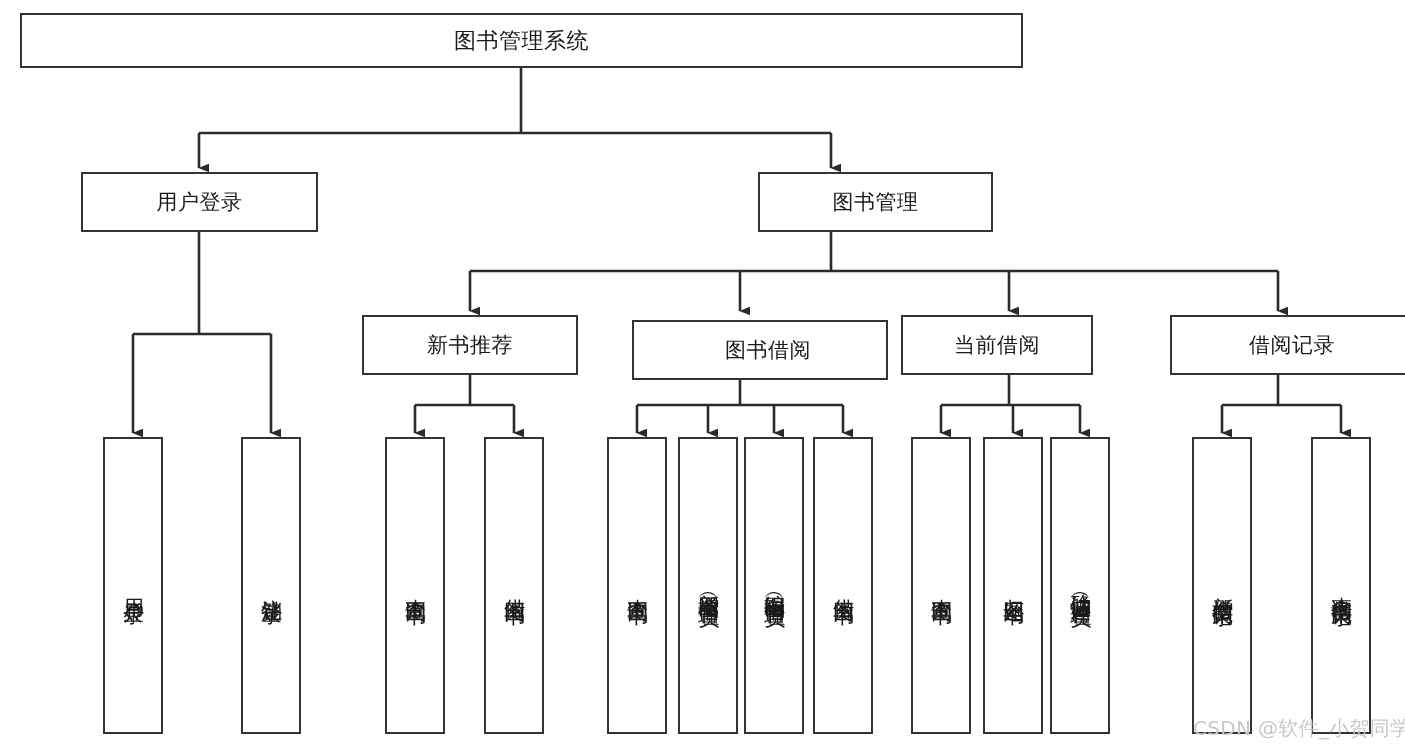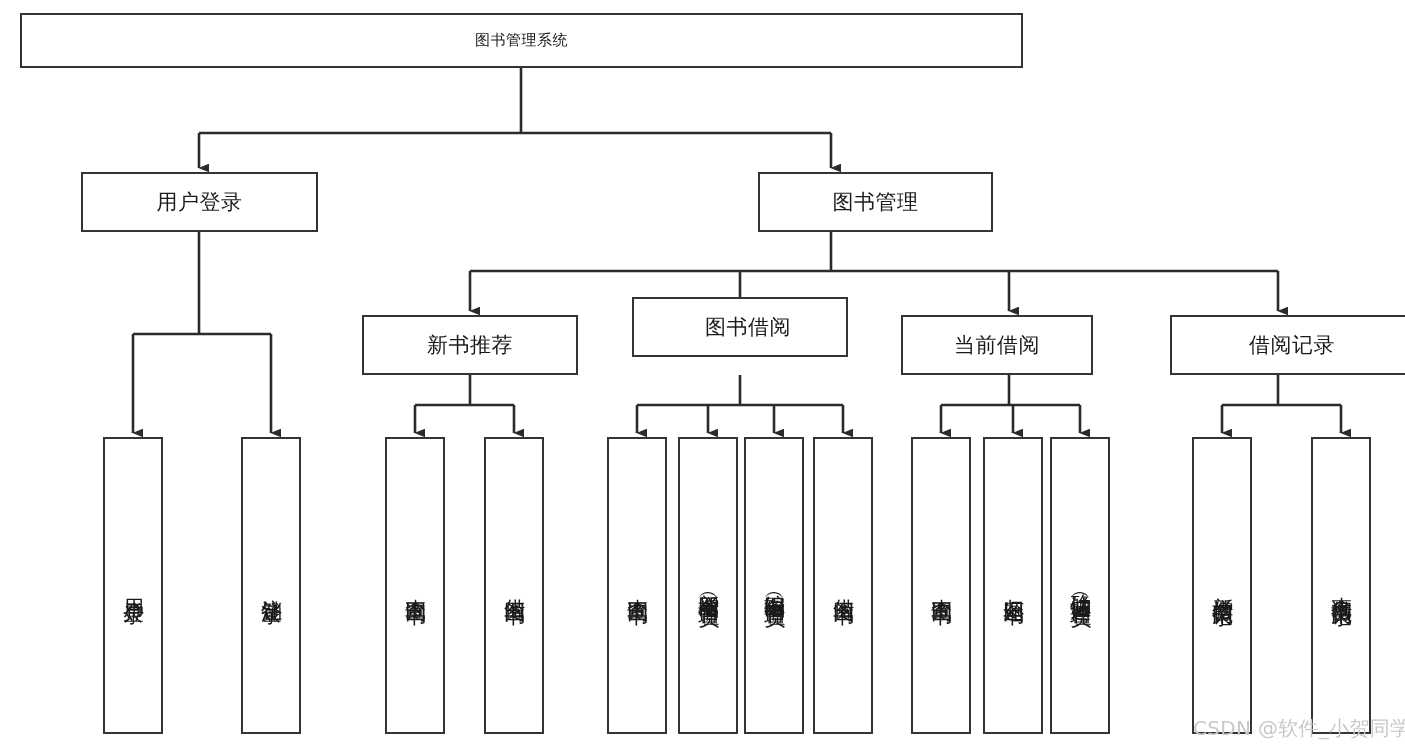--- a/index.html
+++ b/index.html
@@ -39,21 +39,21 @@
   .node .label {
     display: block;
     line-height: 1.08;
     letter-spacing: 0.5px;
     white-space: nowrap;
   }
   .node.horizontal .label {
     font-size: 21px;
   }
   .node.root .label {
-    font-size: 15px;
+    font-size: 22px;
   }
   .node.vertical {
     align-items: center;
     justify-content: center;
     padding: 4px 0;
   }
   .node.vertical .label {
     writing-mode: vertical-rl;
     text-orientation: upright;
     font-size: 21px;
@@ -134,21 +134,21 @@
   <div class="node horizontal" style="left:81px; top:172px; width:237px; height:60px;">
     <span class="label">用户登录</span>
   </div>
   <div class="node horizontal" style="left:712px; top:172px; width:235px; height:60px;margin-left:46px;">
     <span class="label">图书管理</span>
   </div>
 
   <div class="node horizontal" style="left:362px; top:315px; width:216px; height:60px;">
     <span class="label">新书推荐</span>
   </div>
-  <div class="node horizontal" style="left:632px; top:297px; width:216px; height:60px;padding-left:16px;">
+  <div class="node horizontal" style="left:632px; top:320px; width:256px; height:60px;padding-left:16px;">
     <span class="label">图书借阅</span>
   </div>
   <div class="node horizontal" style="left:901px; top:315px; width:192px; height:60px;">
     <span class="label">当前借阅</span>
   </div>
   <div class="node horizontal" style="left:1170px; top:315px; width:244px; height:60px;">
     <span class="label">借阅记录</span>
   </div>
 
   <div class="node vertical" style="left:103px; top:437px; width:60px; height:297px;">

